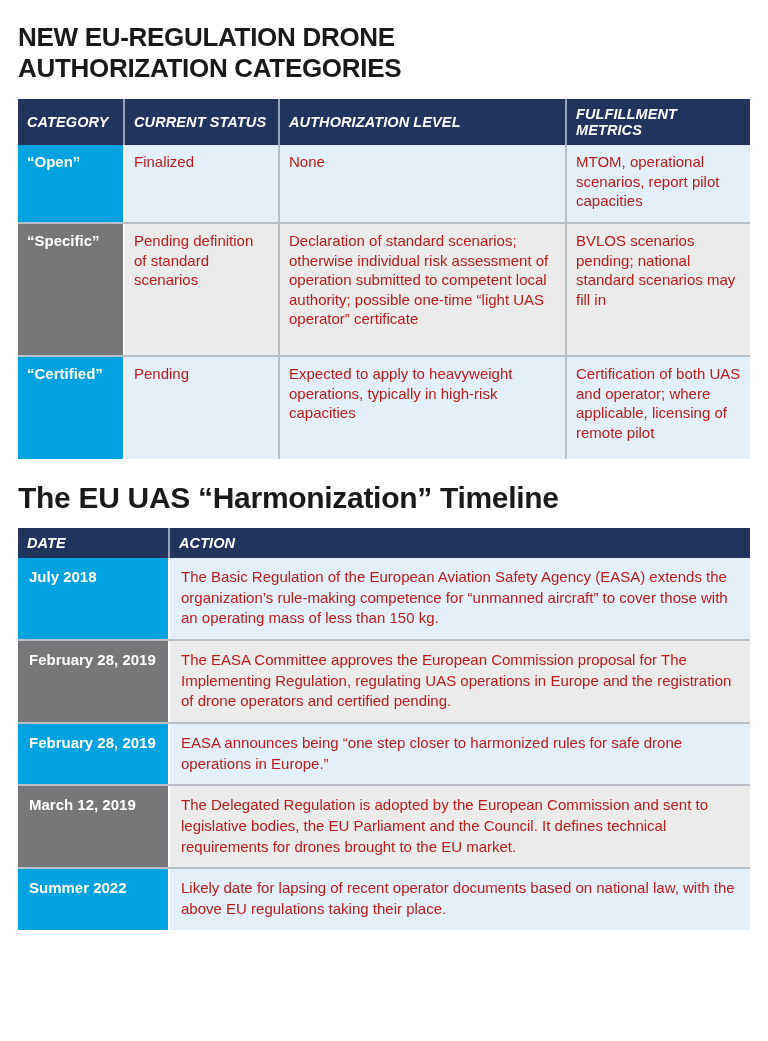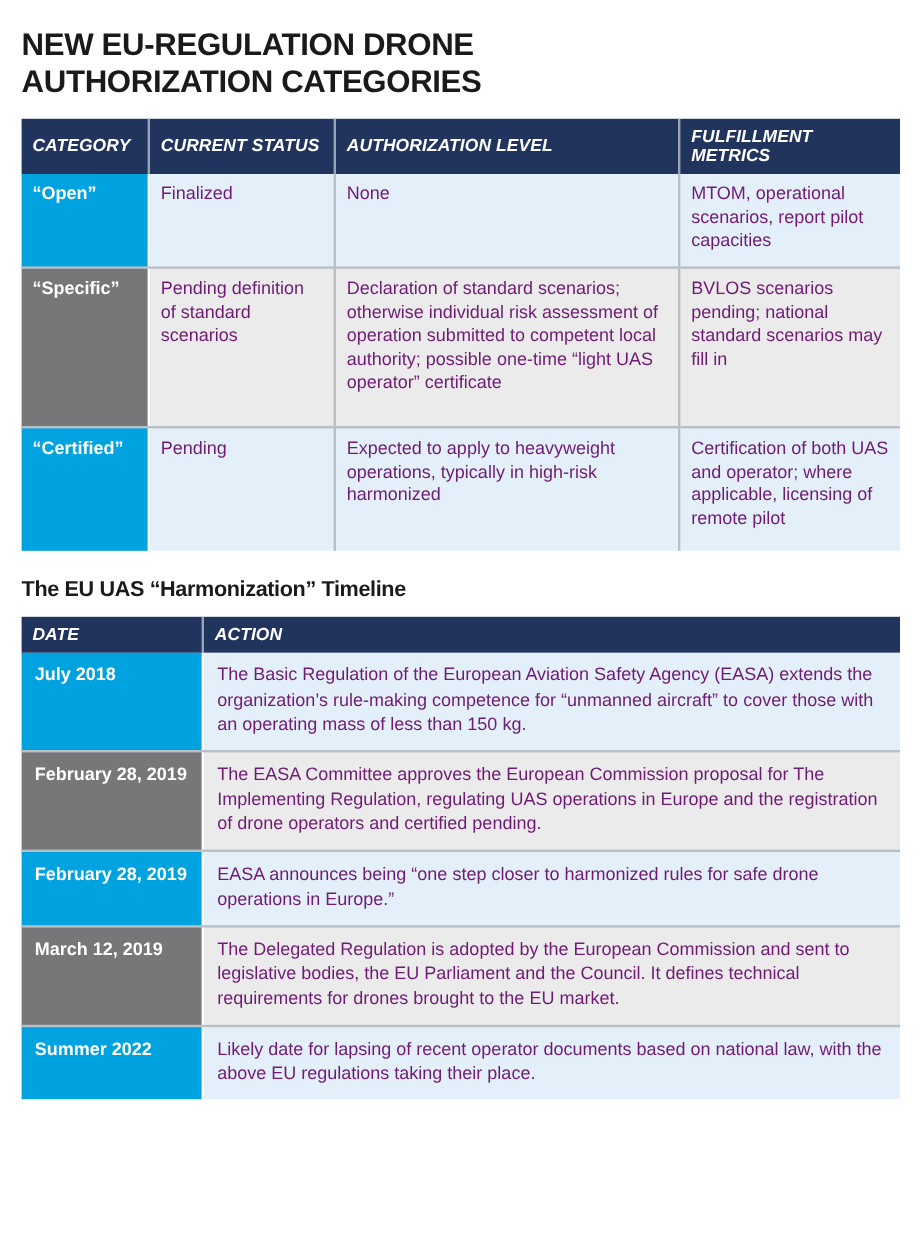--- a/index.html
+++ b/index.html
@@ -30,21 +30,21 @@
   .title-main {
     font-size: 26px;
     line-height: 1.18;
     text-transform: uppercase;
     margin-bottom: 16px;
     letter-spacing: -0.3px;
   }
   .title-main .tline { display: block; }
 
   .title-second {
-    font-size: 18px;
+    font-size: 30px;
     line-height: 1.15;
     margin: 22px 0 12px 0;
     letter-spacing: -0.3px;
   }
 
   
   table {
     width: 732px;
     border-collapse: collapse;
     table-layout: fixed;
@@ -62,21 +62,21 @@
     border-right: 2px solid #9aa3b5;
     vertical-align: middle;
     height: 29px;
     font-style: italic;
   }
   thead th:last-child { border-right: none; }
 
   tbody td {
     font-size: 15px;
     line-height: 1.30;
-    color: #701a75;
+    color: #b91c1c;
     padding: 7px 9px 8px 9px;
     vertical-align: top;
     border-right: 2px solid #b9bfc6;
     border-bottom: 2px solid #b9bfc6;
   }
   tbody td:last-child { border-right: none; }
   tbody tr:last-child td { border-bottom: none; }
 
   
   tr.row-blue td { background: #e3f0fa; }
@@ -143,21 +143,21 @@
       </tr>
       <tr class="row-gray h-spec">
         <td class="cat">“Specific”</td>
         <td>Pending definition of standard scenarios</td>
         <td>Declaration of standard scenarios; otherwise individual risk assessment of operation submitted to competent local authority; possible one-time “light UAS operator” certificate</td>
         <td>BVLOS scenarios pending; national standard scenarios may fill in</td>
       </tr>
       <tr class="row-blue h-cert">
         <td class="cat">“Certified”</td>
         <td>Pending</td>
-        <td>Expected to apply to heavyweight operations, typically in high-risk harmonized</td>
+        <td>Expected to apply to heavyweight operations, typically in high-risk capacities</td>
         <td>Certification of both UAS and operator; where applicable, licensing of remote pilot</td>
       </tr>
     </tbody>
   </table>
 
   <h2 class="section-title title-second">The EU UAS “Harmonization” Timeline</h2>
 
   <table class="tbl-time">
     <colgroup>
       <col class="c1">

